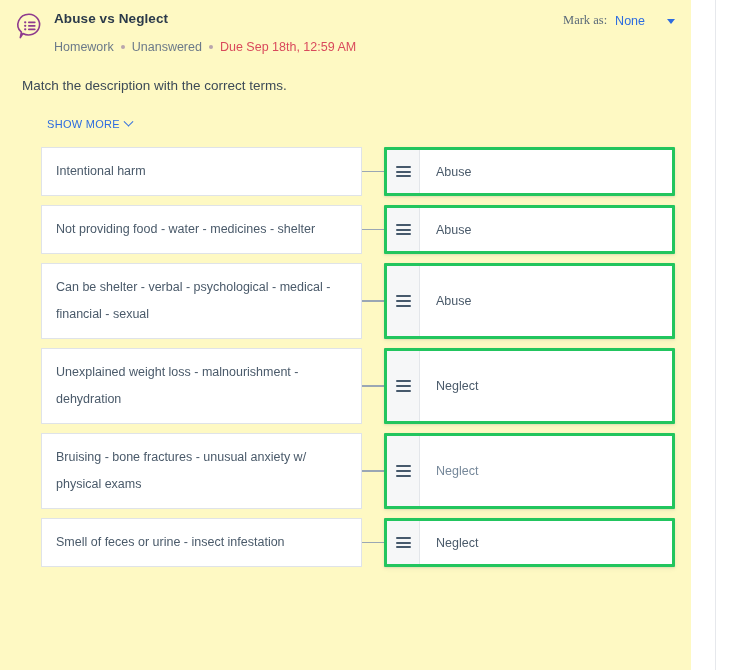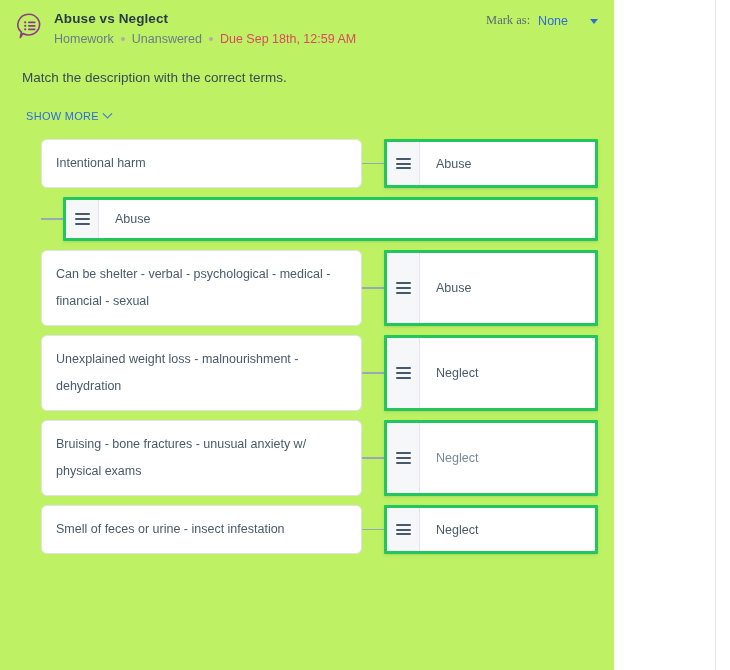--- a/index.html
+++ b/index.html
@@ -7,23 +7,23 @@
   html, body {
     width: 730px;
     height: 670px;
     background: #ffffff;
     font-family: "Liberation Sans", sans-serif;
     overflow: hidden;
   }
 
   #page {
     position: relative;
-    width: 614px;
+    width: 691px;
     height: 670px;
-    background: #bef264;
+    background: #fef9c3;
   }
 
   
   .pane-divider {
     position: absolute;
     top: 0;
     left: 715px;
     width: 1px;
     height: 670px;
     background: #e6e8ec;
@@ -49,21 +49,21 @@
 
   .assign-title {
     font-size: 13.5px;
     font-weight: bold;
     color: #2b3a4a;
     letter-spacing: .1px;
     line-height: 17px;
   }
 
   .assign-meta {
-    margin-top: 4px;
+    margin-top: 12px;
     font-size: 12.5px;
     color: #6c7a89;
     line-height: 16px;
     display: flex;
     align-items: center;
     flex-wrap: wrap;
   }
   .assign-meta .sep {
     display: inline-block;
     width: 4px;
@@ -111,21 +111,21 @@
     color: #5b6a79;
     line-height: 16px;
     display: flex;
     align-items: center;
     flex-wrap: wrap;
   }
   .show-more {
     color: #2d6ce0;
     font-size: 11px;
     letter-spacing: .3px;
-    margin-left: 4px;
+    margin-left: 25px;
     display: inline-flex;
     align-items: center;
     cursor: pointer;
   }
   .show-more .chev {
     margin-left: 5px;
     display: inline-block;
     width: 7px; height: 7px;
     border-right: 1.6px solid #2d6ce0;
     border-bottom: 1.6px solid #2d6ce0;
@@ -143,21 +143,21 @@
     display: flex;
     align-items: stretch;
     margin-bottom: 9px;
     padding-left: 41px;
   }
 
   .prompt-card {
     flex: 0 0 321px;
     border: 1px solid #dfe3e8;
     background: #ffffff;
-    border-radius: 6px;
+    border-radius: 0;
     display: flex;
     align-items: center;
     padding: 10px 16px 10px 14px;
   }
   .prompt-card .ptext {
     font-size: 12.5px;
     color: #4a5a6a;
     line-height: 27px;
   }
 
@@ -279,20 +279,23 @@
               <span></span>
             </div>
         </div>
         <div class="answer-body">
           <span class="atext">Abuse</span>
         </div>
       </div>
     </div>
 
     <div class="match-row">
+      <div class="prompt-card">
+        <span class="ptext">Not providing food - water -  medicines - shelter</span>
+      </div>
       <div class="connector">
           <span class="line"></span>
         </div>
       <div class="answer-card">
         <div class="drag-handle">
           <div class="hamburger">
               <span></span>
               <span></span>
               <span></span>
             </div>

